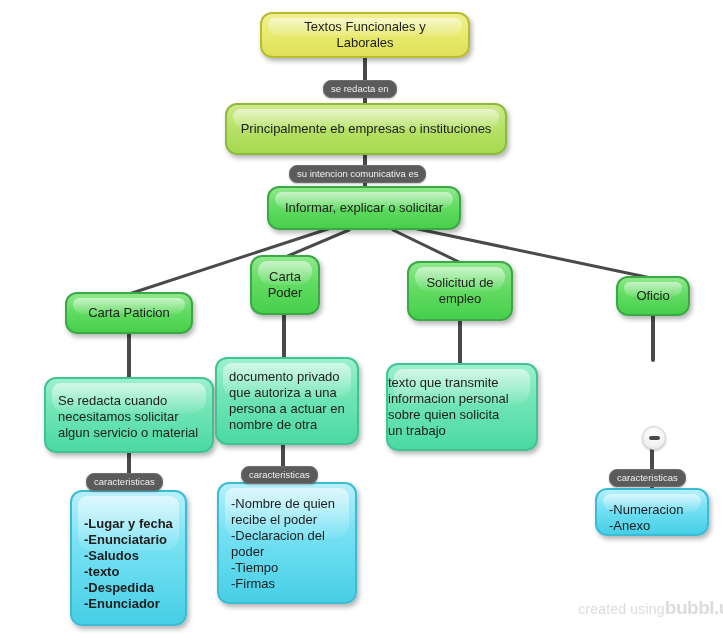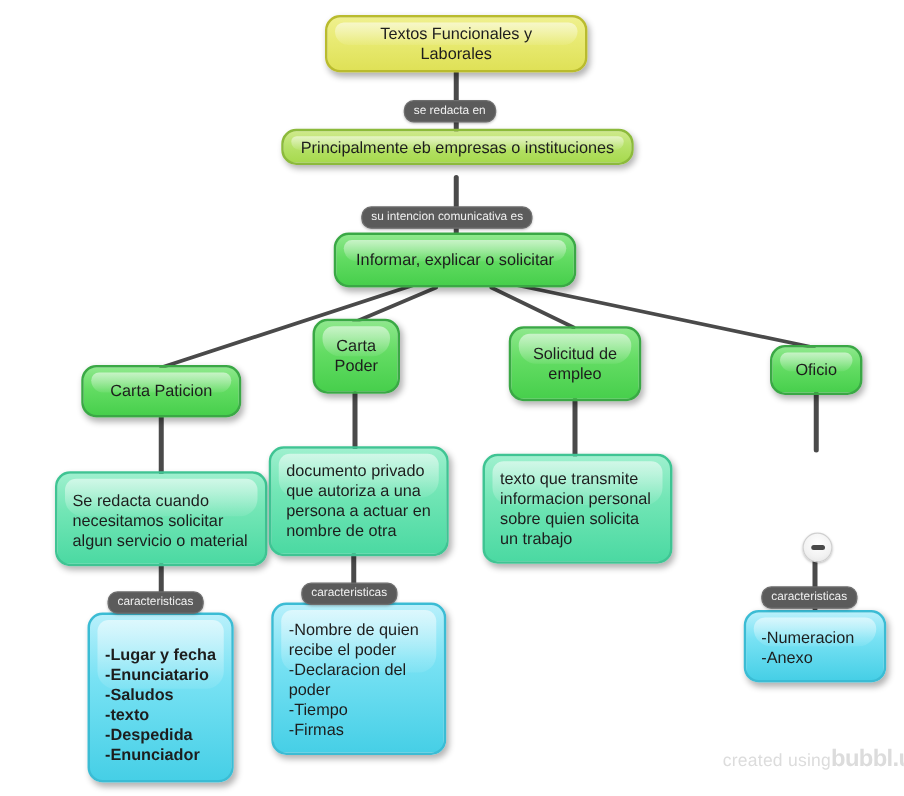--- a/index.html
+++ b/index.html
@@ -181,21 +181,21 @@
     </g>
   </svg>
 
   <div class="node n-root" style="left:229px; top:12px; width:210px; height:46px;">
     <span class="gloss"></span>
     <span class="label">Textos Funcionales y Laborales</span>
   </div>
 
   <div class="edge-label" style="left:292px; top:80px;">se redacta en</div>
 
-  <div class="node n-l2" style="left:194px; top:103px; width:282px; height:29px;">
+  <div class="node n-l2" style="left:194px; top:103px; width:282px; height:52px;">
     <span class="gloss"></span>
     <span class="label">Principalmente eb empresas o instituciones</span>
   </div>
 
   <div class="edge-label" style="left:258px; top:165px;">su intencion comunicativa es</div>
 
   <div class="node n-green" style="left:236px; top:186px; width:194px; height:44px;">
     <span class="gloss"></span>
     <span class="label">Informar, explicar o solicitar</span>
   </div>
@@ -230,21 +230,21 @@
   </div>
 
   <div class="node n-mint" style="left:184px; top:357px; width:144px; height:88px; padding:10px 12px;">
     <span class="gloss"></span>
     <span class="label">documento privado
 que autoriza a una
 persona a actuar en
 nombre de otra</span>
   </div>
 
-  <div class="node n-mint" style="left:355px; top:363px; width:152px; height:88px; padding:10px 12px;">
+  <div class="node n-mint" style="left:355px; top:363px; width:152px; height:88px; padding:10px 0;">
     <span class="gloss"></span>
     <span class="label">texto que transmite
 informacion personal
 sobre quien solicita
 un trabajo</span>
   </div>
 
   <div class="collapse-btn" style="left:611px; top:426px;">
     <span class="bar"></span>
   </div>
@@ -266,21 +266,21 @@
   <div class="node n-cyan" style="left:186px; top:482px; width:140px; height:122px; padding:12px 12px;">
     <span class="gloss"></span>
     <span class="label">-Nombre de quien
 recibe el poder
 -Declaracion del
 poder
 -Tiempo
 -Firmas</span>
   </div>
 
-  <div class="node n-cyan" style="left:564px; top:488px; width:114px; height:58px; padding:12px 12px;">
+  <div class="node n-cyan" style="left:564px; top:488px; width:114px; height:48px; padding:12px 12px;">
     <span class="gloss"></span>
     <span class="label">-Numeracion
 -Anexo</span>
   </div>
 
   <div id="watermark">
     <span class="wm-text">created using</span>
     <span class="wm-brand">bubbl.us</span>
   </div>
 

